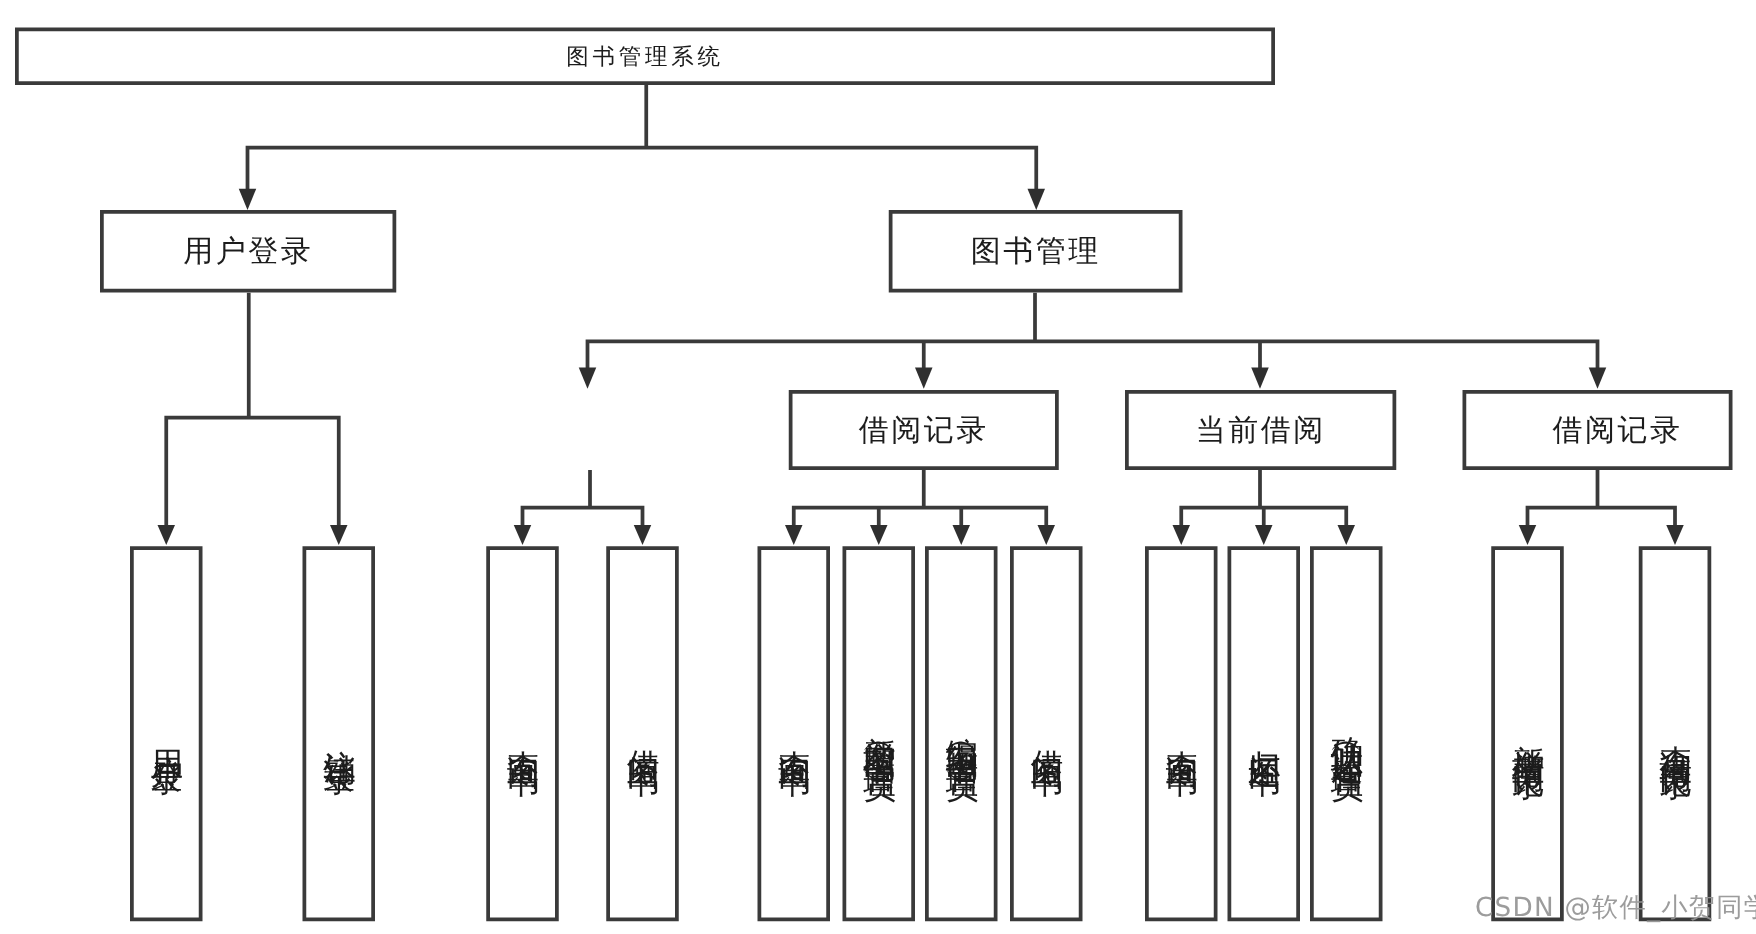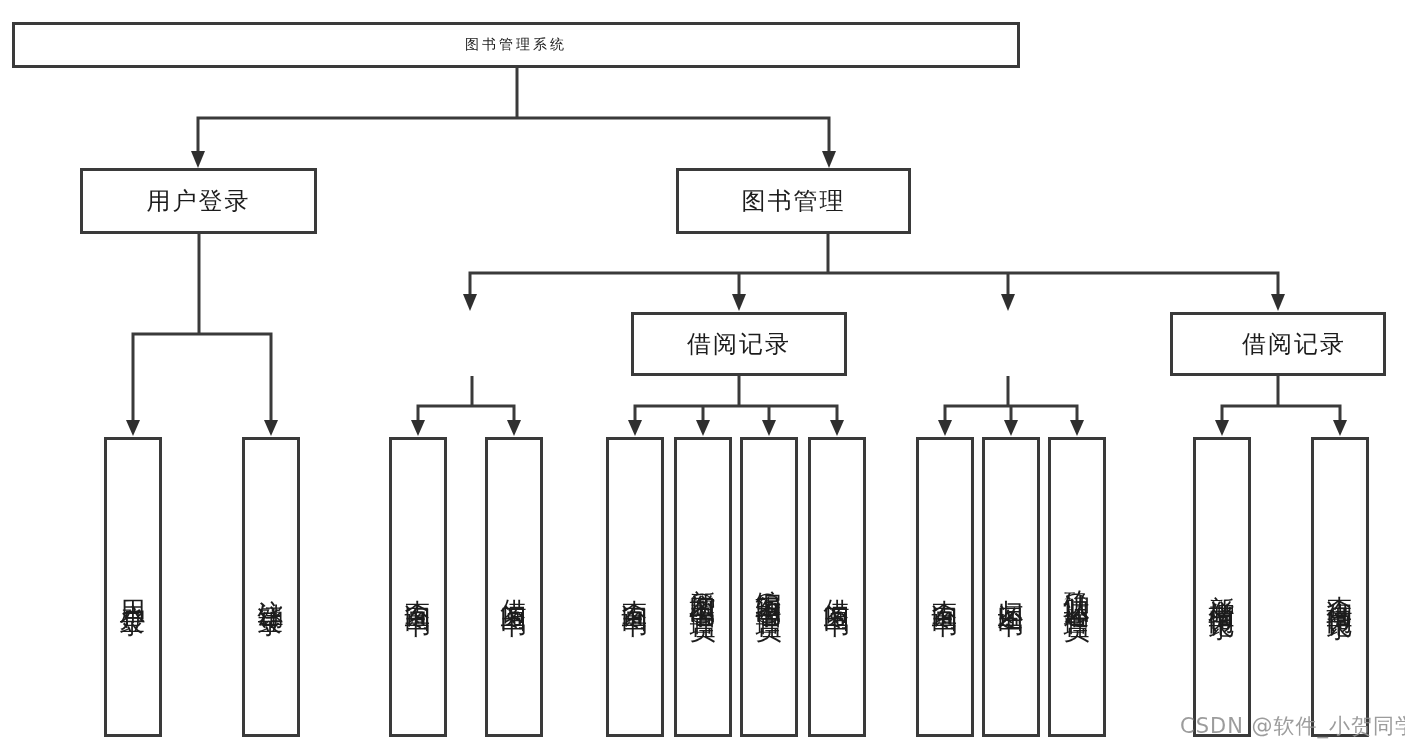--- a/index.html
+++ b/index.html
@@ -36,21 +36,21 @@
     border: 3px solid #3a3a3a;
     background: #ffffff;
     display: flex;
     align-items: center;
     justify-content: center;
     color: #1c1c1c;
     z-index: 2;
     text-align: center;
   }
   .root-node {
-    font-size: 14px;
+    font-size: 18px;
     letter-spacing: 3px;
     font-weight: 500;
   }
   .h-node {
     font-size: 24px;
     letter-spacing: 2px;
     font-weight: 500;
   }
   .leaf span {
     writing-mode: vertical-rl;
@@ -121,23 +121,24 @@
 
     <path d="M1278 376 V406"></path>
     <path d="M1222 421 V406 H1340 V421"></path>
     <polygon points="1215,420 1229,420 1222,436"></polygon>
     <polygon points="1333,420 1347,420 1340,436"></polygon>
   </svg>
 
   <div class="node root-node" style="left:12px; top:22px; width:1008px; height:46px;">图书管理系统</div>
 
   <div class="node h-node" style="left:80px; top:168px; width:237px; height:66px;">用户登录</div>
-  <div class="node h-node" style="left:676px; top:168px; width:235px; height:66px;">图书管理</div>
+  <div class="node h-node" style="left:711px; top:168px; width:235px; height:66px;">图书管理</div>
 
   <div class="node h-node" style="left:631px; top:312px; width:216px; height:64px;">借阅记录</div>
+  <div class="node h-node" style="left:900px; top:312px; width:217px; height:64px;">当前借阅</div>
   <div class="node h-node" style="left:1170px; top:312px; width:216px; height:64px;padding-left:32px;">借阅记录</div>
 
   <div class="node leaf" style="left:104px; top:437px; width:58px; height:300px;">
     <span>用户登录</span>
   </div>
   <div class="node leaf" style="left:242px; top:437px; width:58px; height:300px;">
     <span>注销登录</span>
   </div>
 
   <div class="node leaf" style="left:389px; top:437px; width:58px; height:300px;">

